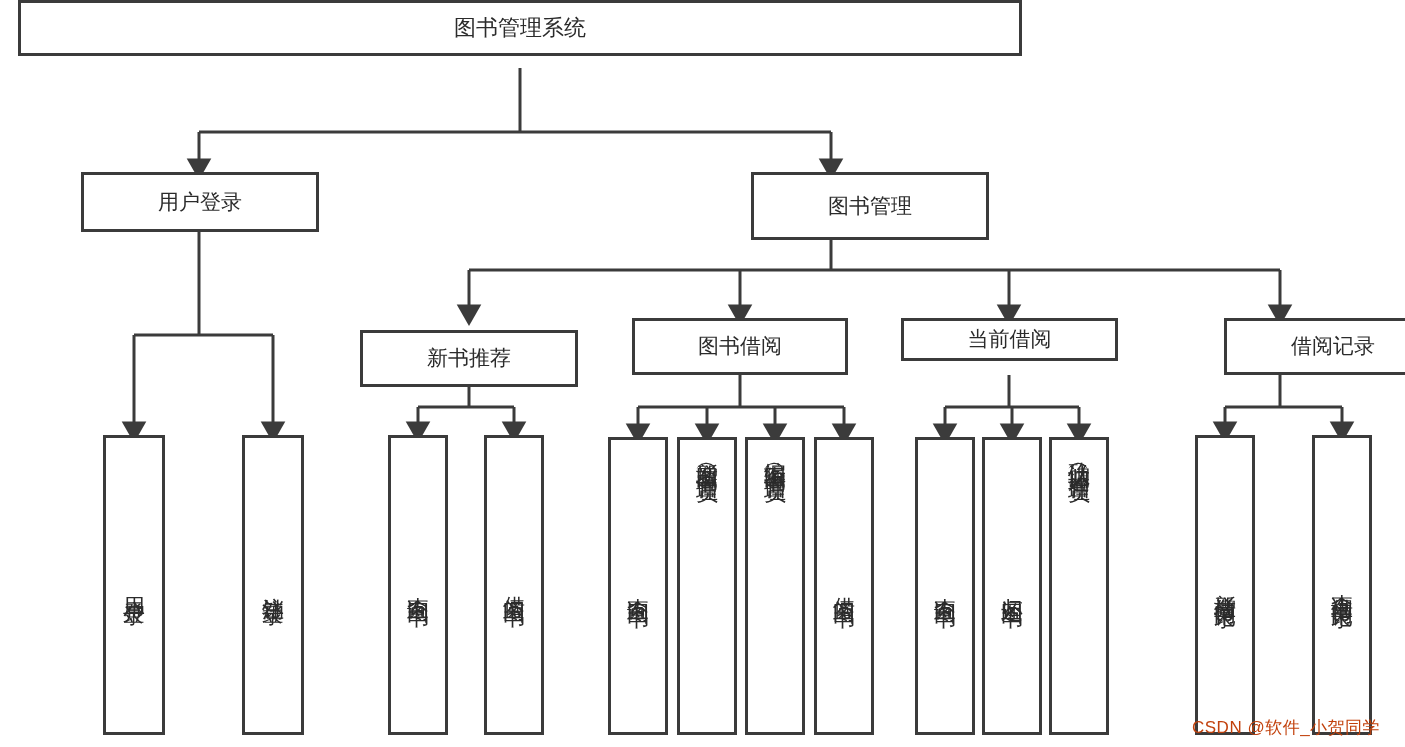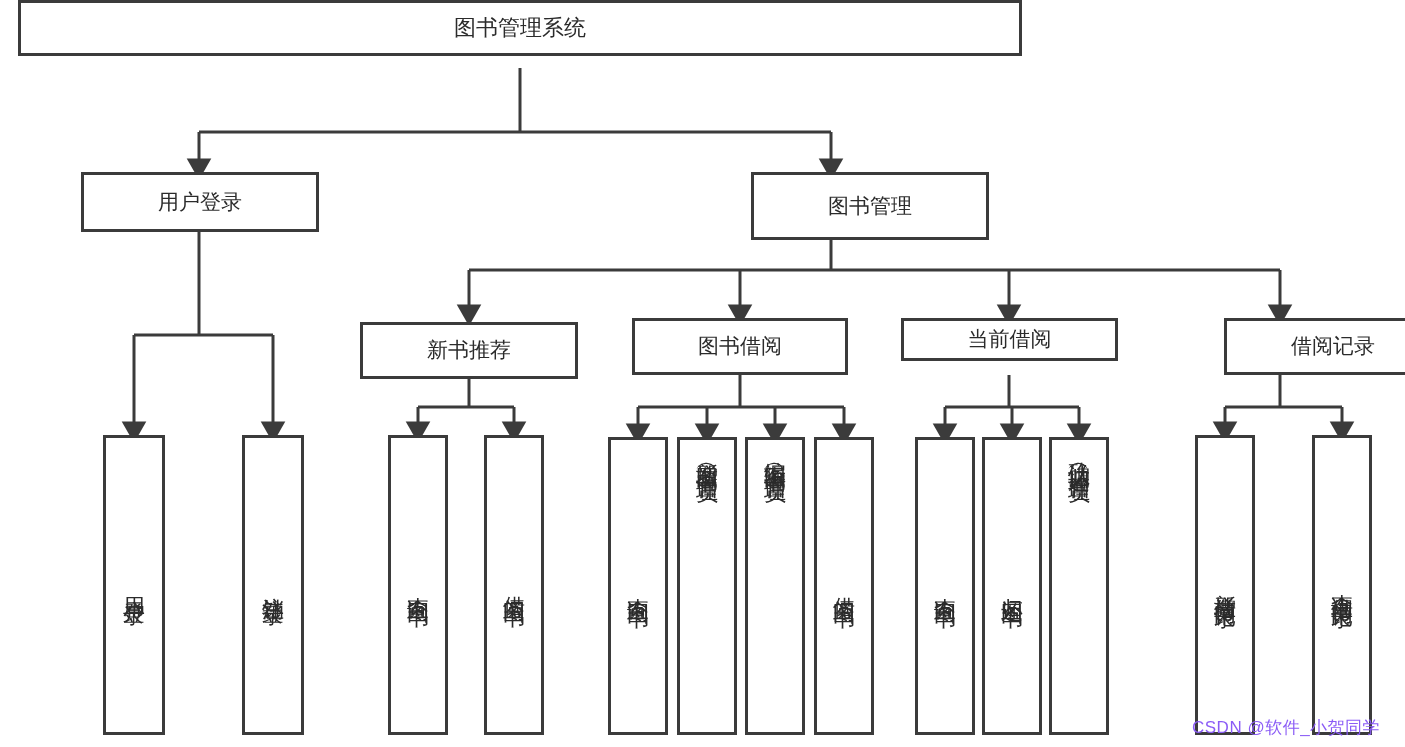--- a/index.html
+++ b/index.html
@@ -63,21 +63,21 @@
     line-height: 1;
     white-space: nowrap;
   }
   .node.vert.centered {
     align-items: center;
     padding-top: 0;
   }
   .watermark {
     position: absolute;
     font-size: 17px;
-    color: #8b5cf6;
+    color: #c2410c;
     white-space: nowrap;
     letter-spacing: 0.5px;
   }
 </style>
 </head>
 <body>
 
 <div id="diagram-root">
 
   <svg id="connector-layer" viewBox="0 0 1405 747" width="1405" height="747" aria-hidden="true">
@@ -134,21 +134,21 @@
     <span class="node-label">图书管理系统</span>
   </div>
 
   <div class="node horiz" style="left: 81px; top: 172px; width: 238px; height: 60px;">
     <span class="node-label">用户登录</span>
   </div>
   <div class="node horiz" style="left: 712px; top: 172px; width: 238px; height: 68px; margin-left: 39px;">
     <span class="node-label">图书管理</span>
   </div>
 
-  <div class="node horiz" style="left: 360px; top: 322px; width: 218px; height: 57px;">
+  <div class="node horiz" style="left: 360px; top: 330px; width: 218px; height: 57px;">
     <span class="node-label">新书推荐</span>
   </div>
   <div class="node horiz" style="left: 632px; top: 318px; width: 216px; height: 57px;">
     <span class="node-label">图书借阅</span>
   </div>
   <div class="node horiz" style="left: 901px; top: 318px; width: 217px; height: 43px;">
     <span class="node-label">当前借阅</span>
   </div>
   <div class="node horiz" style="left: 1224px; top: 318px; width: 218px; height: 57px;">
     <span class="node-label">借阅记录</span>

